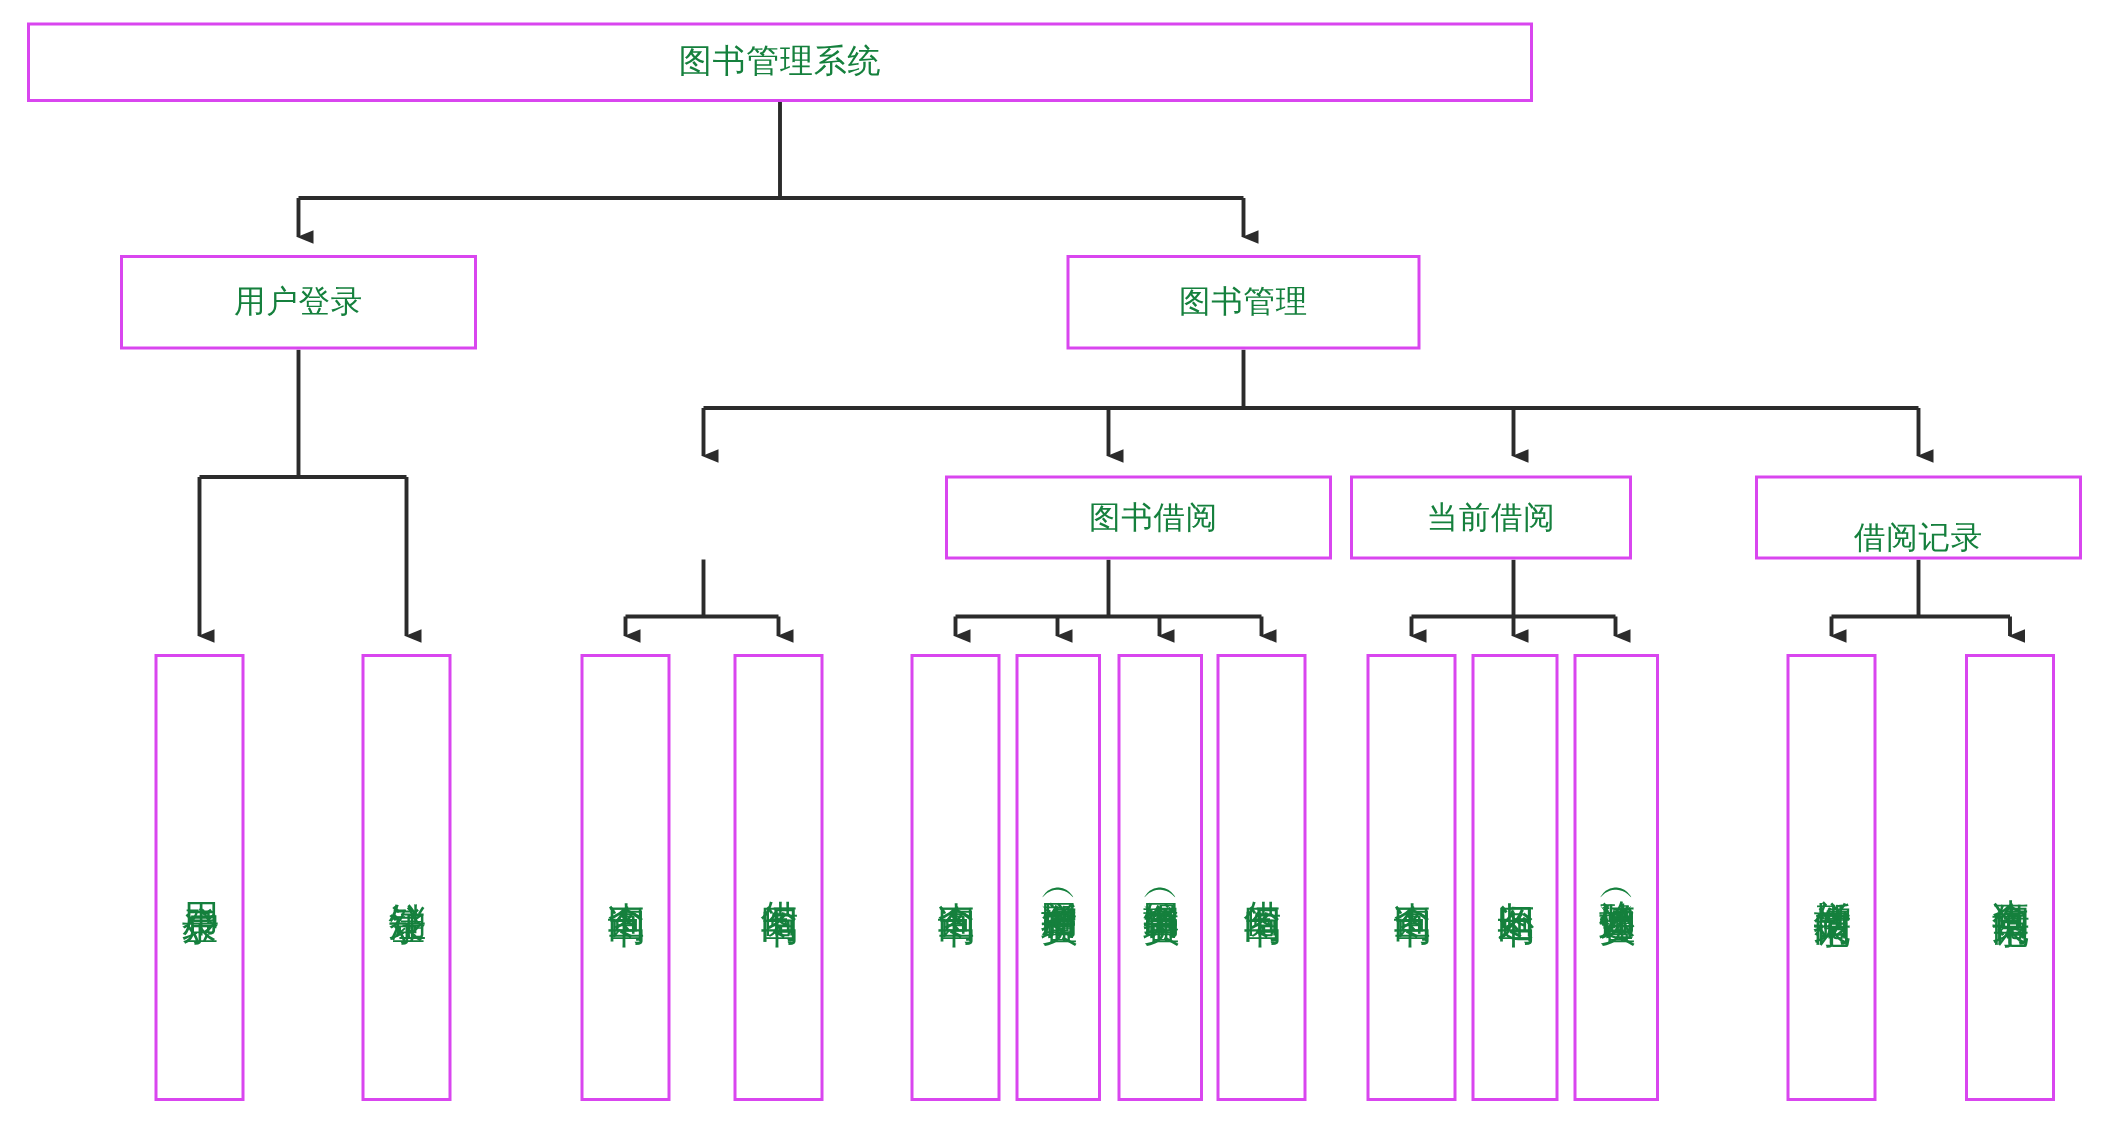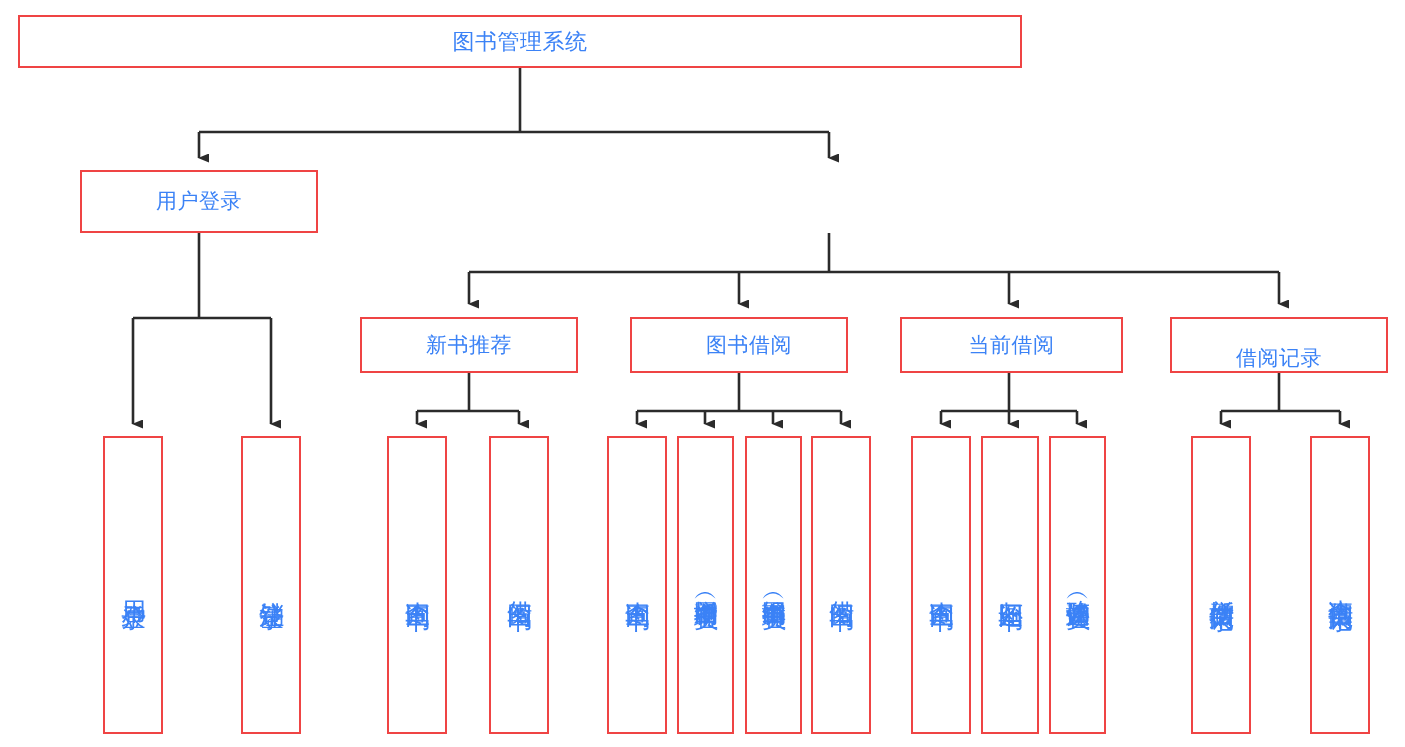--- a/index.html
+++ b/index.html
@@ -23,25 +23,25 @@
     left: 0;
     top: 0;
     width: 1405px;
     height: 747px;
     pointer-events: none;
   }
   .node {
     position: absolute;
     box-sizing: border-box;
     background: #ffffff;
-    border: 2px solid #ef4444;
+    border: 2px solid #d946ef;
     display: flex;
     align-items: center;
     justify-content: center;
-    color: #3b82f6;
+    color: #15803d;
   }
   .node .node-label {
     display: block;
     text-align: center;
     line-height: 1.18;
     white-space: nowrap;
   }
   
   .node.horiz .node-label {
     font-size: 21px;
@@ -134,30 +134,30 @@
   </svg>
 
   <div class="node horiz root" style="left:18px; top:15px; width:1004px; height:53px;">
     <span class="node-label">图书管理系统</span>
   </div>
 
   <div class="node horiz" style="left:80px; top:170px; width:238px; height:63px;">
     <span class="node-label">用户登录</span>
   </div>
 
-
-  <div class="node horiz" style="left:360px; top:317px; width:218px; height:56px;">
-    <span class="node-label">新书推荐</span>
-  </div>
-
-  <div class="node horiz" style="left:630px; top:317px; width:218px; height:56px;padding-left:20px;">
+  <div class="node horiz" style="left:711px; top:170px; width:236px; height:63px;">
+    <span class="node-label">图书管理</span>
+  </div>
+
+
+  <div class="node horiz" style="left:630px; top:317px; width:258px; height:56px;padding-left:20px;">
     <span class="node-label">图书借阅</span>
   </div>
 
-  <div class="node horiz" style="left:900px; top:317px; width:223px; height:56px;">
+  <div class="node horiz" style="left:900px; top:317px; width:188px; height:56px;">
     <span class="node-label">当前借阅</span>
   </div>
 
   <div class="node horiz" style="left:1170px; top:317px; width:218px; height:56px;align-items:flex-end;">
     <span class="node-label">借阅记录</span>
   </div>
 
   <div class="node vert" style="left:103px; top:436px; width:60px; height:298px;">
     <span class="node-label">用户登录</span>
   </div>

